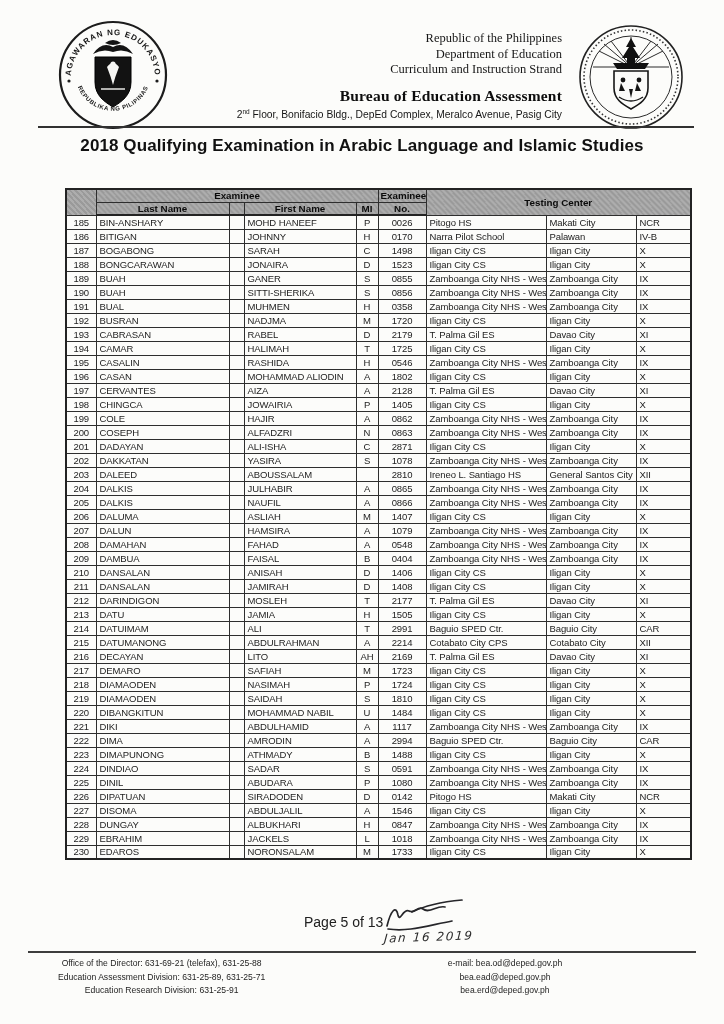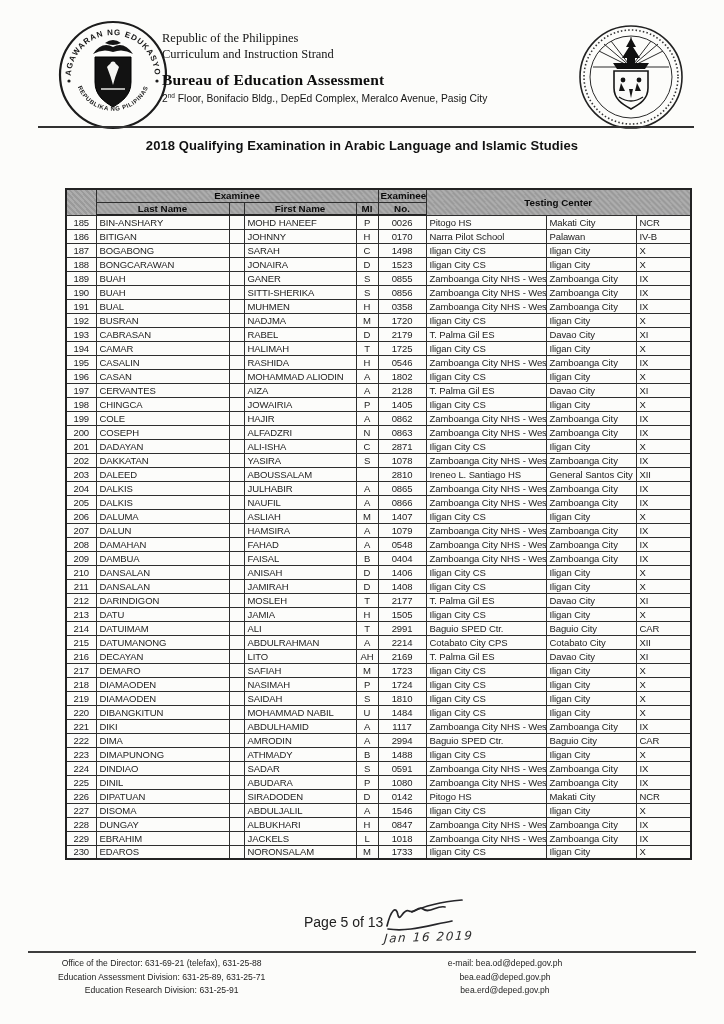--- a/index.html
+++ b/index.html
@@ -3,31 +3,31 @@
 <meta charset="utf-8">
 <style>
   * { margin:0; padding:0; box-sizing:border-box; }
   html,body { background:#e8e8e6; }
   .page {
     position:relative; width:724px; height:1024px; margin:0 auto;
     background:#fcfcfa; color:#1c1c1c; overflow:hidden;
     font-family:"Liberation Sans", sans-serif;
   }
   
-  .lh-text { position:absolute; top:31px; left:162px; width:400px; text-align:left; }
+  .lh-text { position:absolute; top:31px; left:162px; width:400px; text-align:right; }
   .lh-line { font-family:"Liberation Serif", serif; font-size:12.5px; line-height:15.5px; color:#161616; }
   .lh-bureau { font-family:"Liberation Serif", serif; font-weight:bold; font-size:15.5px; line-height:19px; letter-spacing:.2px; color:#0d0d0d;margin-top:8px; }
   .lh-addr { font-size:10.3px; line-height:14px; color:#161616; }
   .lh-addr sup { font-size:6.5px; }
   .seal-left  { position:absolute; top:19px; left:57px; }
   .seal-right { position:absolute; top:23px; left:577px; }
   .rule { position:absolute; top:126px; left:38px; width:656px; height:2px; background:#313131; }
   
   .title { position:absolute; top:137px; left:0; width:724px; text-align:center; font-weight:bold; color:#111; }
-  .t1 { font-size:13px; line-height:17px; letter-spacing:.1px; }
+  .t1 { font-size:17px; line-height:17px; letter-spacing:.1px; }
   .t2 { font-size:12.8px; line-height:17px; letter-spacing:.4px;margin-top:40px; }
   
   table.qualifiers {
     position:absolute; top:188px; left:65px; width:625px;
     border-collapse:collapse; table-layout:fixed;
     border:2px solid #232323;
   }
   .qualifiers th, .qualifiers td {
     border:1px solid #2e2e2e; overflow:hidden; white-space:nowrap;
     font-size:9.5px; vertical-align:middle;
@@ -77,20 +77,21 @@
     <path d="M48 24 q8 -6 16 0 q-8 4 -16 0 z" fill="#141414"></path>
 
     <path d="M38 38 h36 v25 c0 14 -10 20 -18 25 c-8 -5 -18 -11 -18 -25 z" fill="#121212" stroke="#000" stroke-width="1"></path>
     <path d="M50 48 q6 -8 12 0 q-4 10 -6 18 q-2 -8 -6 -18 z" fill="#f6f6f4"></path>
     <circle cx="56" cy="45" r="2.6" fill="#f6f6f4"></circle>
     <path d="M44 70 h24" stroke="#f6f6f4" stroke-width="1.4"></path>
   </svg>
 
   <div class="lh-text">
     <div class="lh-line">Republic of the Philippines</div>
+    <div class="lh-line">Department of Education</div>
     <div class="lh-line">Curriculum and Instruction Strand</div>
     <div class="lh-bureau">Bureau of Education Assessment</div>
     <div class="lh-addr"><span>2</span><sup>nd</sup><span> Floor, Bonifacio Bldg., DepEd Complex, Meralco Avenue, Pasig City</span></div>
   </div>
 
   <svg class="seal-right" width="108" height="108" viewBox="0 0 108 108">
     <circle cx="54" cy="54" r="51" fill="none" stroke="#222" stroke-width="1.6"></circle>
     <circle cx="54" cy="54" r="47" fill="none" stroke="#333" stroke-width="1.6" stroke-dasharray="1.5 2.2"></circle>
     <circle cx="54" cy="54" r="41" fill="none" stroke="#2a2a2a" stroke-width="1"></circle>
 

